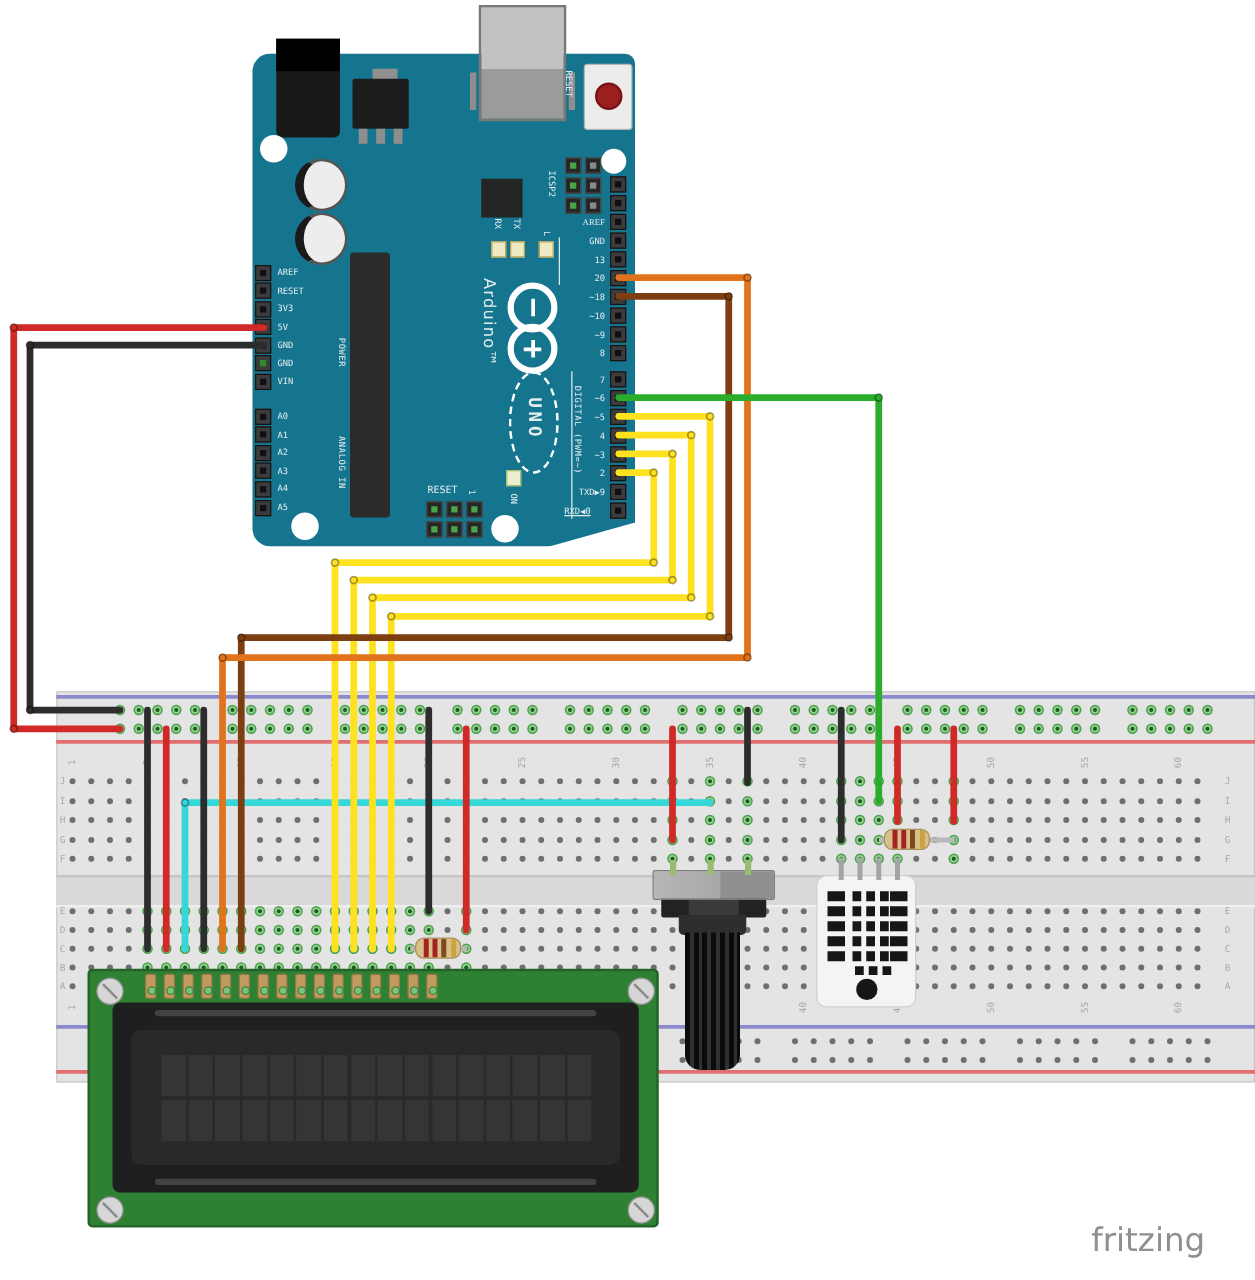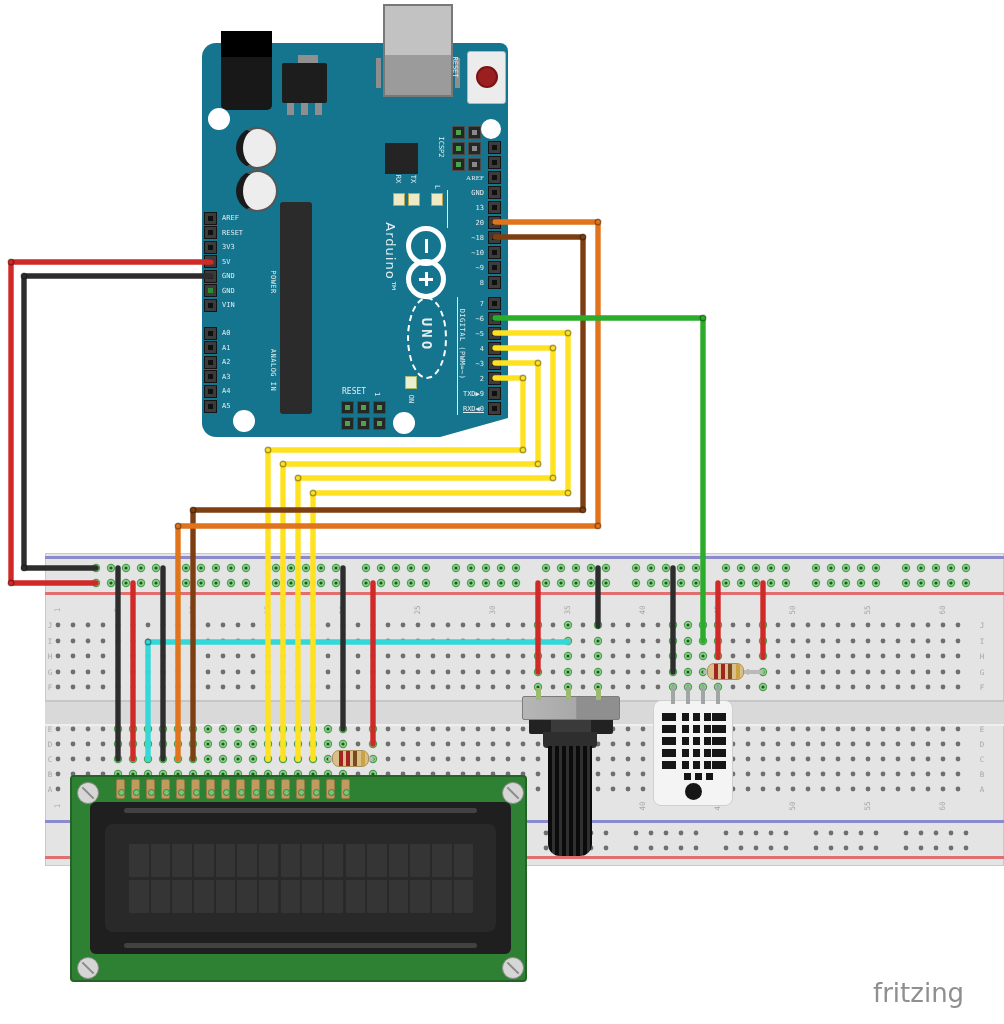--- a/index.html
+++ b/index.html
@@ -1530,21 +1530,21 @@
       <div class="pin" style="left: 286px; top: 358.5px;">
         <i></i>
       </div>
       <div class="lbl" style="left: 238px; top: 257px; width: 44px; text-align: right;">7</div>
       <div class="lbl" style="left: 238px; top: 272px; width: 44px; text-align: right;">~6</div>
       <div class="lbl" style="left: 238px; top: 287px; width: 44px; text-align: right;">~5</div>
       <div class="lbl" style="left: 238px; top: 302px; width: 44px; text-align: right;">4</div>
       <div class="lbl" style="left: 238px; top: 317px; width: 44px; text-align: right;">~3</div>
       <div class="lbl" style="left: 238px; top: 332px; width: 44px; text-align: right;">2</div>
       <div class="lbl" style="left: 238px; top: 347px; width: 44px; text-align: right;">TXD▶9</div>
-      <div class="lbl" style="left: 238px; top: 362px; width: 44px; text-align: right; text-decoration: underline;">RXD◀0</div>
+      <div class="lbl" style="left: 238px; top: 362px; width: 44px; text-align: center; text-decoration: underline;">RXD◀0</div>
       <div class="pin" style="left: 2px; top: 168.5px;">
         <i></i>
       </div>
       <div class="pin" style="left: 2px; top: 183px;">
         <i></i>
       </div>
       <div class="pin" style="left: 2px; top: 197.5px;">
         <i></i>
       </div>
       <div class="pin" style="left: 2px; top: 212px;">

